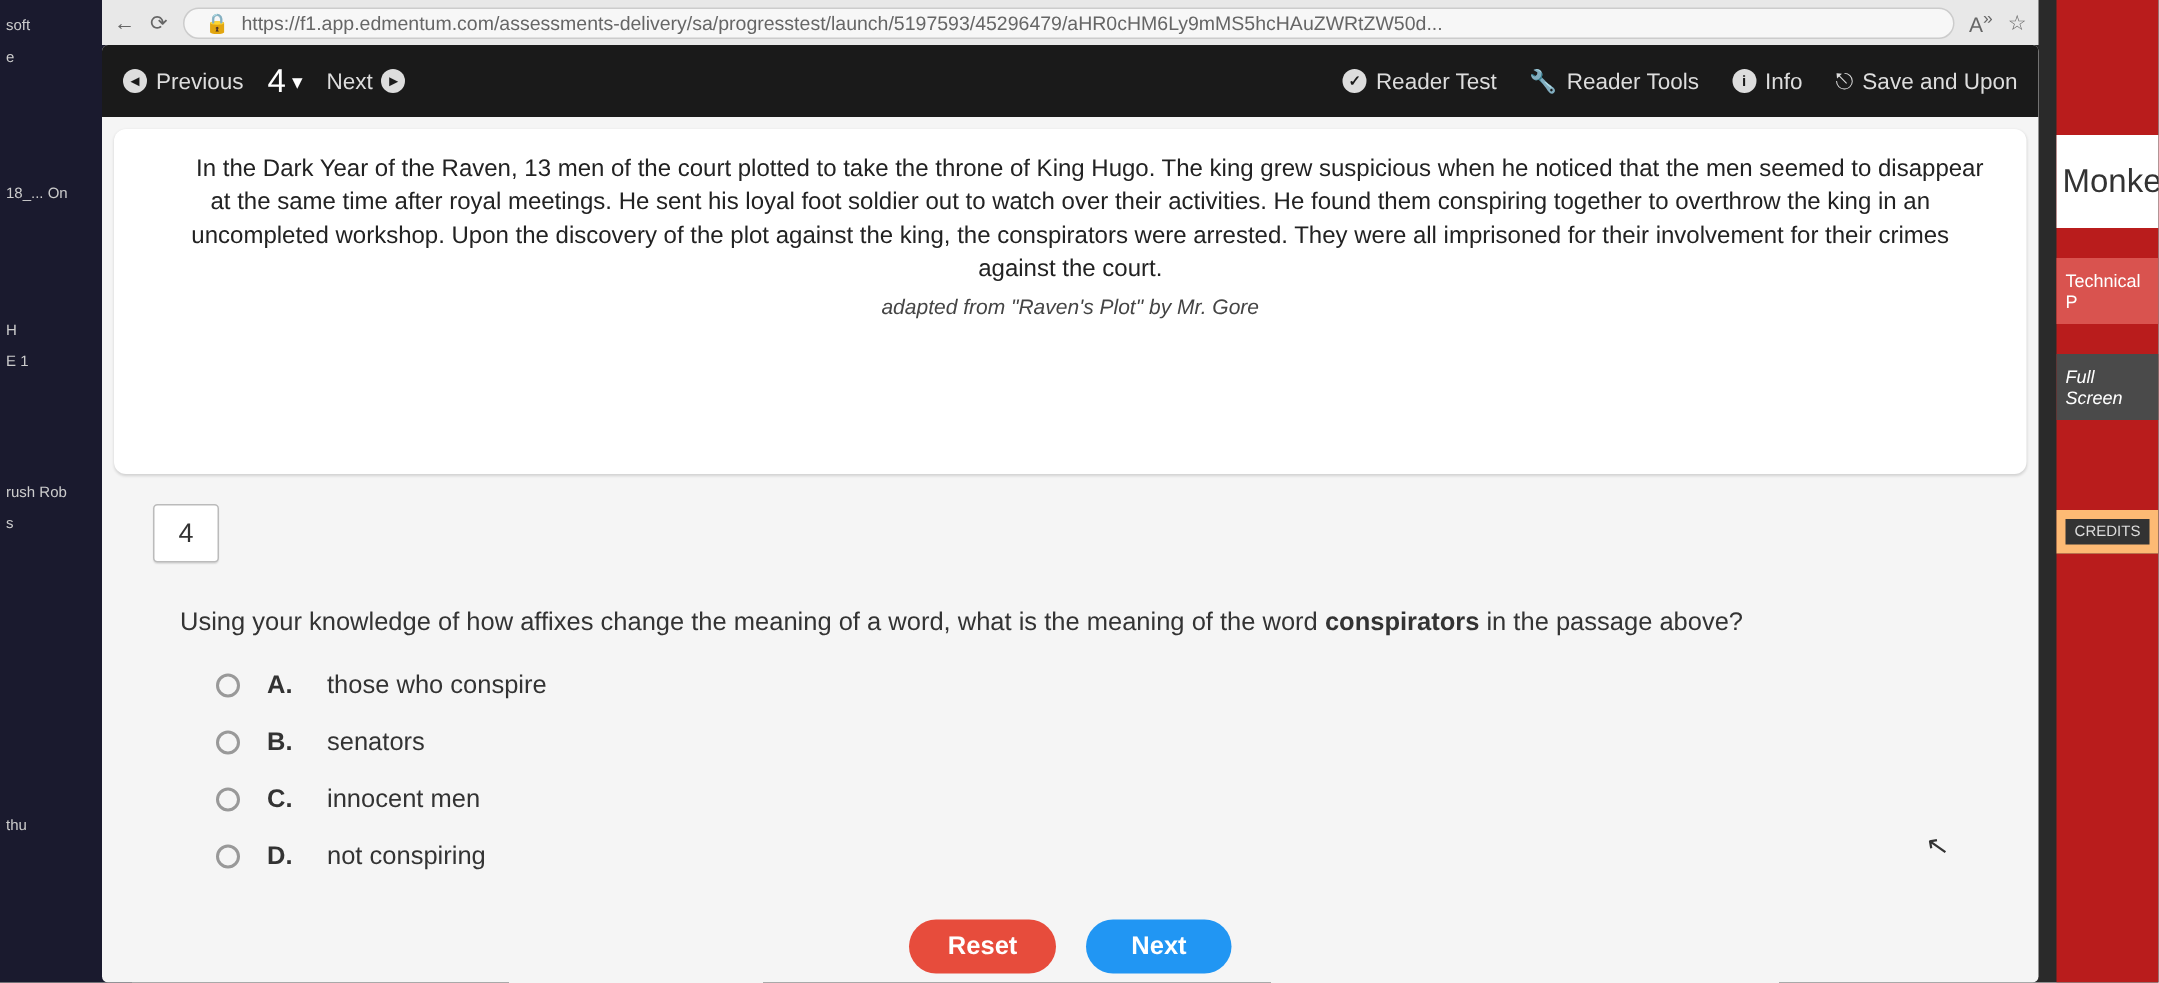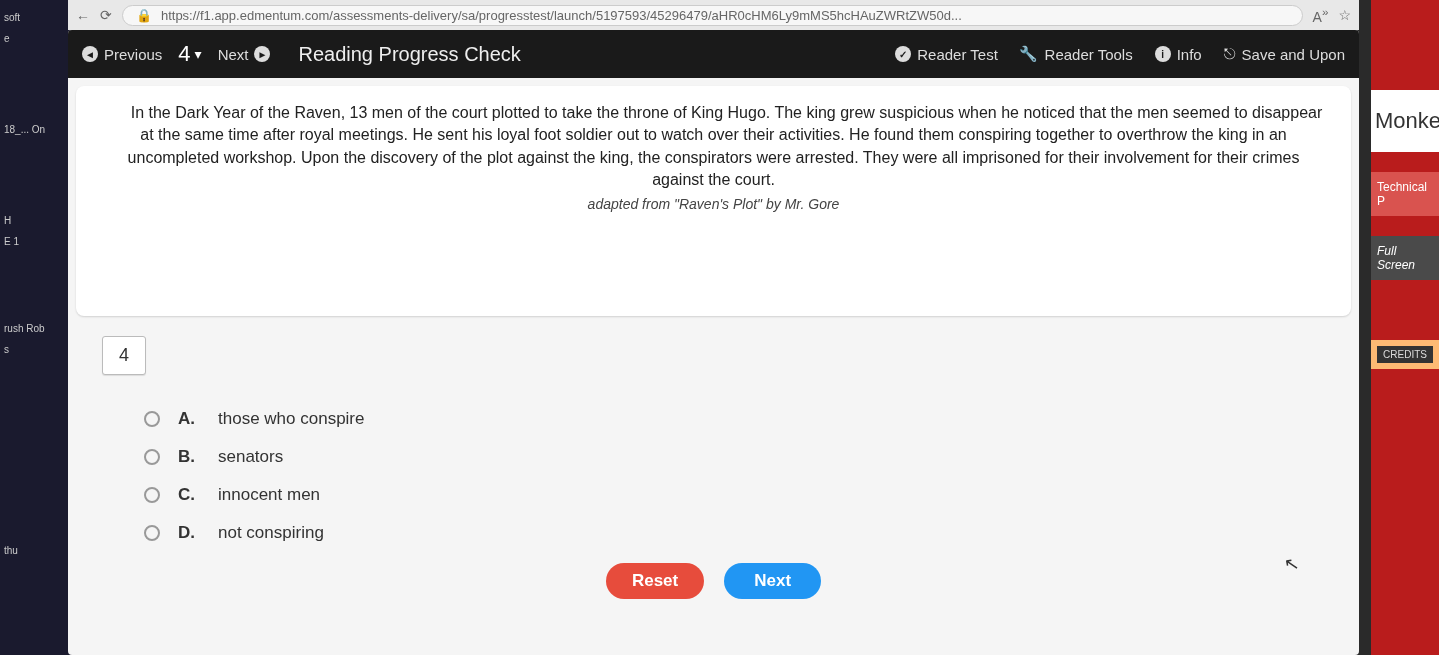--- a/index.html
+++ b/index.html
@@ -216,21 +216,21 @@
       border-radius: 50%;
       flex-shrink: 0;
     }
     .option-letter { font-weight: bold; min-width: 22px; }
     
     
     .footer-btns {
       display: flex;
       justify-content: center;
       gap: 20px;
-      margin-top: 20px;
+      margin-top: 32px;
     }
     .btn-reset {
       background: #e74c3c;
       color: #fff;
       border: none;
       border-radius: 20px;
       padding: 8px 26px;
       font-size: 17px;
       font-weight: bold;
       cursor: pointer;
@@ -298,21 +298,20 @@
         <span>Previous</span>
       </div>
       <div class="question-num">
         <span>4</span>
         <span style="font-size:14px">▾</span>
       </div>
       <div class="tb-btn">
         <span>Next</span>
         <span class="circle-icon">►</span>
       </div>
-      <div class="title">Reading Progress Check</div>
     </div>
     <div class="right-group">
       <div class="tb-btn">
         <span class="circle-icon">✓</span>
         <span>Reader Test</span>
       </div>
       <div class="tb-btn">
         <span>🔧</span>
         <span>Reader Tools</span>
       </div>
@@ -327,20 +326,23 @@
     </div>
   </div>
 
   <div class="passage-panel">
     <p class="passage">In the Dark Year of the Raven, 13 men of the court plotted to take the throne of King Hugo. The king grew suspicious when he noticed that the men seemed to disappear at the same time after royal meetings. He sent his loyal foot soldier out to watch over their activities. He found them conspiring together to overthrow the king in an uncompleted workshop. Upon the discovery of the plot against the king, the conspirators were arrested. They were all imprisoned for their involvement for their crimes against the court.</p>
     <p class="source">adapted from "Raven's Plot" by Mr. Gore</p>
   </div>
 
   <div class="question-panel">
     <div class="qnum-card">4</div>
+    <div class="question-text">
+      <span>Using your knowledge of how affixes change the meaning of a word, what is the meaning of the word </span><strong>conspirators</strong><span> in the passage above?</span>
+    </div>
     <div class="options">
       <div class="option-row">
         <div class="radio"></div>
         <div class="option-letter">A.</div>
         <div>those who conspire</div>
       </div>
       <div class="option-row">
         <div class="radio"></div>
         <div class="option-letter">B.</div>
         <div>senators</div>

